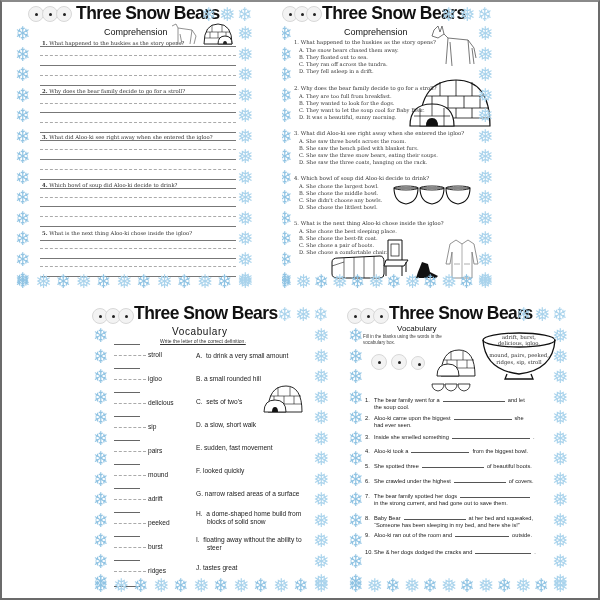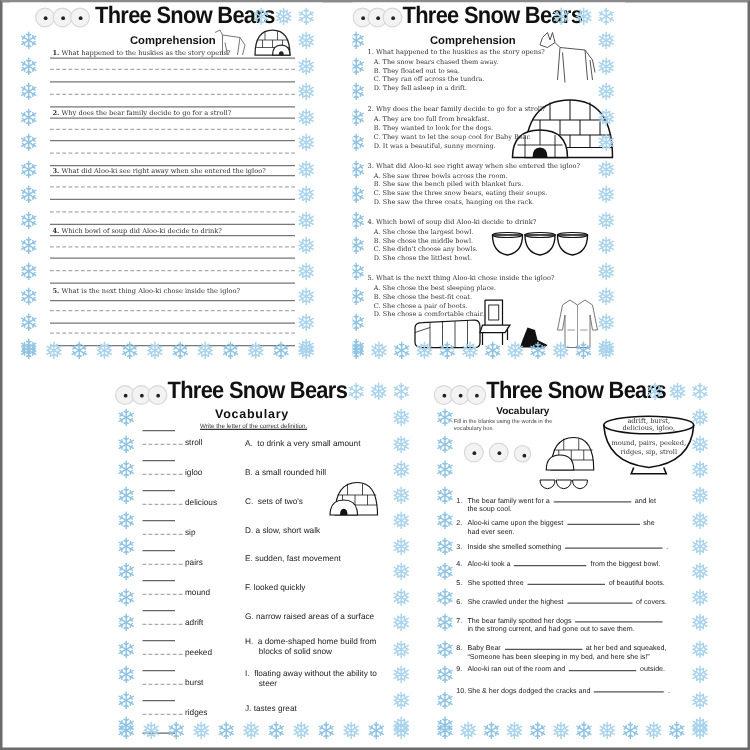--- a/index.html
+++ b/index.html
@@ -6,21 +6,21 @@
   html, body { width: 600px; height: 600px; background: #ffffff; overflow: hidden; }
   body { position: relative; font-family: "DejaVu Serif", serif; color: #222; }
   .frame { position: absolute; left: 0; top: 0; width: 600px; height: 600px; border: 2px solid #6b6b6b; border-top-color: #8a8a8a; background: #fff; }
   .sheet { position: absolute; background: #fff; overflow: hidden; }
   .flake { position: absolute; width: 18px; height: 18px; color: #8fc3e3; font-size: 19px; line-height: 18px; text-align: center; font-family: "DejaVu Sans", sans-serif; }
   .flake.alt { color: #a9d3ec; }
   .title { position: absolute; font-family: "Liberation Sans", sans-serif; font-weight: bold; font-size: 19px; letter-spacing: -0.6px; color: #111; transform: scaleX(0.92); transform-origin: left center; white-space: nowrap; }
   .bears { position: absolute; height: 22px; }
   .bear { position: absolute; width: 16px; height: 16px; border-radius: 50%; background: #f3f3f3; border: 1px solid #d8d8d8; }
   .bear::after { content: ""; position: absolute; left: 6px; top: 6px; width: 3px; height: 3px; background: #222; border-radius: 50%; }
-  .subtitle { position: absolute; font-family: "Liberation Sans", sans-serif; font-weight: bold; font-size: 9px; color: #111; white-space: nowrap; }
+  .subtitle { position: absolute; font-family: "Liberation Sans", sans-serif; font-weight: normal; font-size: 9px; color: #111; white-space: nowrap; }
   .q { position: absolute; font-size: 5.3px; color: #333; white-space: nowrap; }
   .q b { font-weight: bold; }
   .rule { position: absolute; height: 0; border-top: 1px solid #777; }
   .rule.dash { border-top: 1px dashed #aaa; }
   .opt { position: absolute; font-size: 5.2px; color: #333; white-space: nowrap; }
   .sans { font-family: "Liberation Sans", sans-serif; }
   .vword { position: absolute; font-family: "Liberation Sans", sans-serif; font-size: 6.6px; color: #222; }
   .vdef { position: absolute; font-family: "Liberation Sans", sans-serif; font-size: 6.6px; color: #222; line-height: 8px; }
   .fill { position: absolute; font-family: "Liberation Sans", sans-serif; font-size: 5.7px; color: #222; line-height: 7px; white-space: nowrap; }
   .blank { display: inline-block; border-bottom: 1px solid #555; height: 6px; vertical-align: baseline; }

